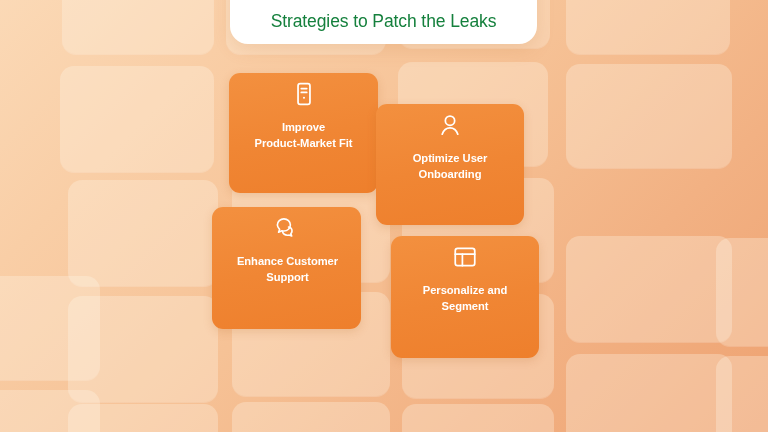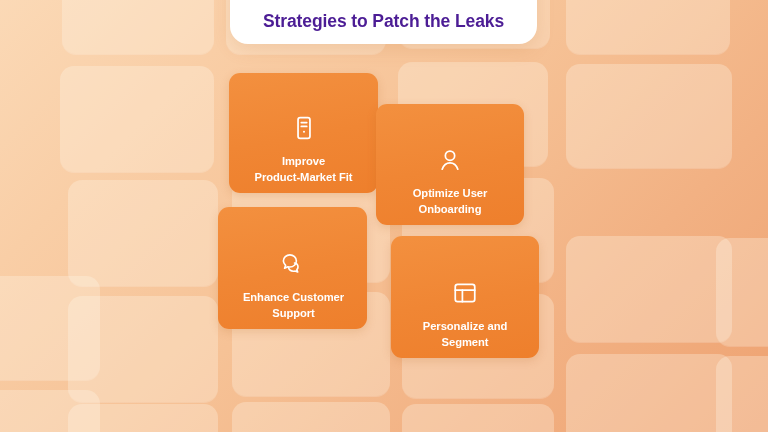--- a/index.html
+++ b/index.html
@@ -53,36 +53,36 @@
     border-radius: 0 0 18px 18px;
     box-shadow: 0 6px 18px rgba(190, 110, 50, 0.16);
     display: flex;
     align-items: flex-end;
     justify-content: center;
     padding-bottom: 12px;
     box-sizing: border-box;
   }
   #title-text {
     font-size: 17.5px;
-    font-weight: bold;
-    color: #4c1d95;
+    font-weight: normal;
+    color: #15803d;
     letter-spacing: -0.1px;
     white-space: nowrap;
   }
 
   
   .card {
     position: absolute;
     border-radius: 11px;
     background: linear-gradient(170deg, #F3903F 0%, #F08634 52%, #EE7F2C 100%);
     box-shadow: 0 3px 10px rgba(180, 95, 30, 0.18);
     display: flex;
     flex-direction: column;
     align-items: center;
-    justify-content: flex-end;
+    justify-content: flex-start;
     box-sizing: border-box;
     padding: 8px 10px;
   }
   .card-icon {
     width: 26px;
     height: 26px;
     margin-bottom: 12px;
     display: block;
     flex: none;
   }
@@ -96,21 +96,21 @@
     font-size: 11.2px;
     font-weight: bold;
     line-height: 1.45;
     text-align: center;
     letter-spacing: -0.05px;
     white-space: pre-line;
   }
 
   #card-1 { left: 229px; top: 73px;  width: 149px; height: 120px; }
   #card-2 { left: 376px; top: 104px; width: 148px; height: 121px; }
-  #card-3 { left: 218px; top: 207px; width: 149px; height: 122px; padding-left: 12px; }
+  #card-3 { left: 212px; top: 207px; width: 149px; height: 122px; padding-left: 12px; }
   #card-4 { left: 391px; top: 236px; width: 148px; height: 122px; }
 </style>
 </head>
 <body>
 
 <div id="stage">
 
   <div id="ghost-layer">
       <div class="ghost" style="left: 62px; top: -44px; width: 152px; height: 98px;"></div>
       <div class="ghost" style="left: 226px; top: -50px; width: 160px; height: 104px;"></div>

